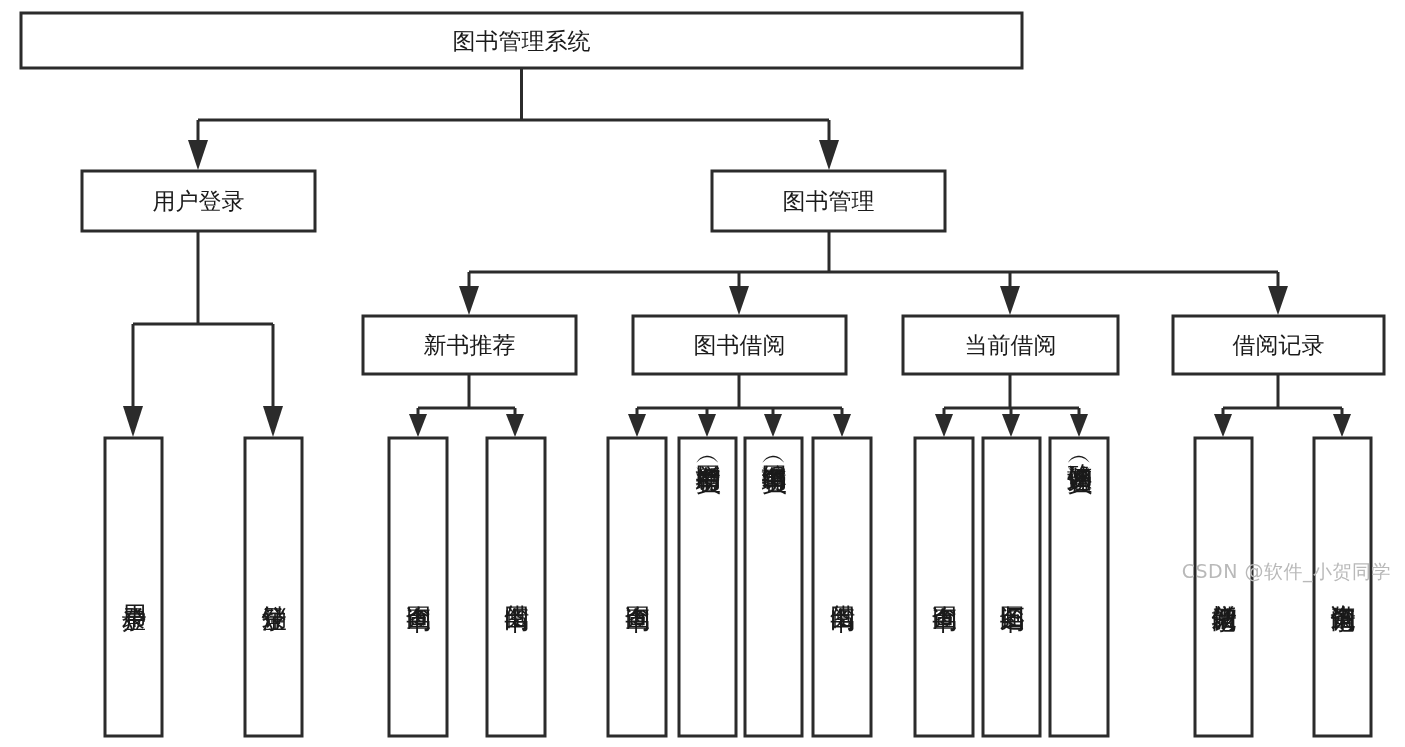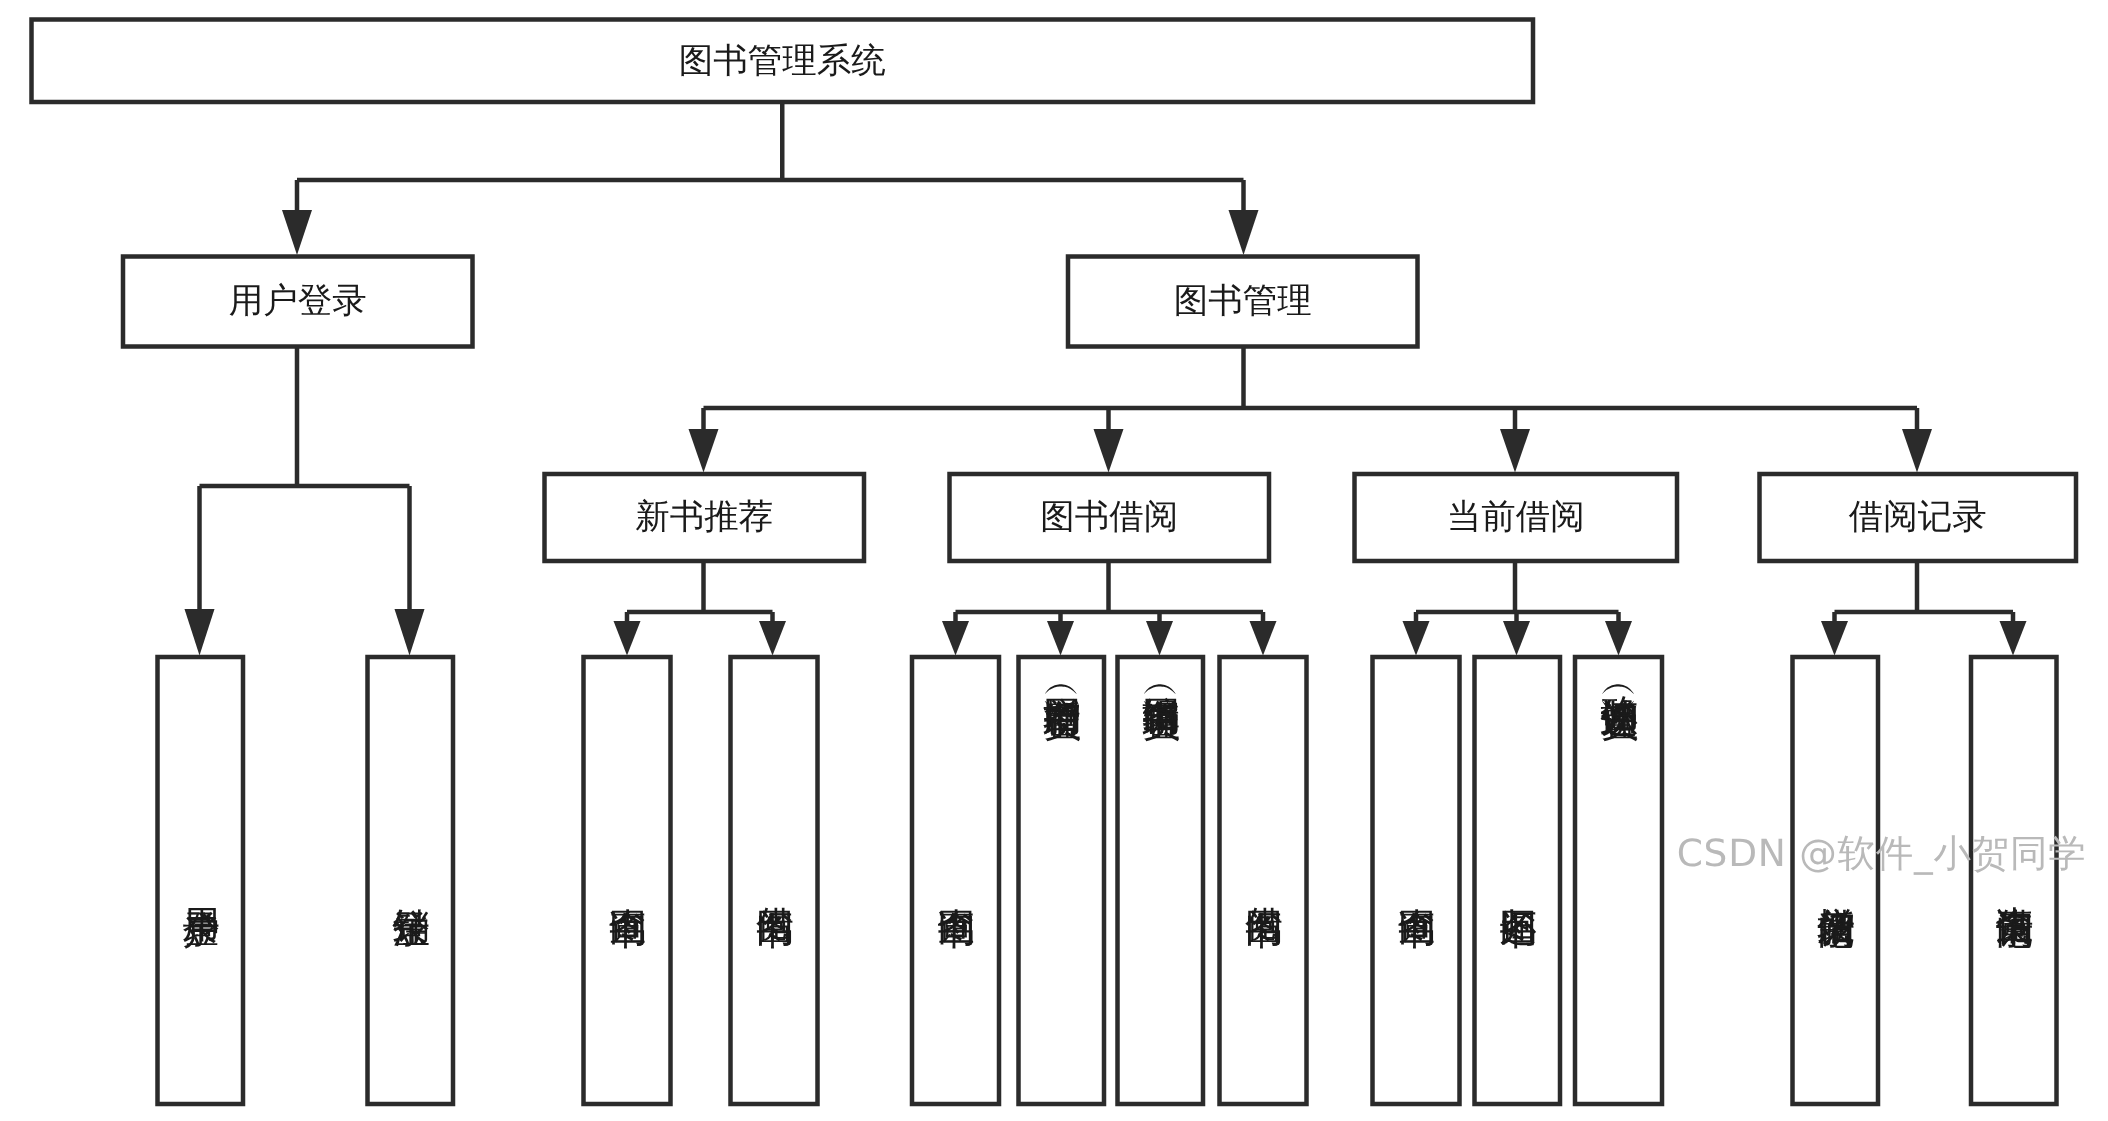--- a/index.html
+++ b/index.html
@@ -47,21 +47,21 @@
     font-size: 23px;
     fill: #1a1a1a;
     text-anchor: middle;
     dominant-baseline: middle;
   }
   .wm {
     position: absolute;
     right: 14px;
     bottom: 4px;
     font-family: "DejaVu Sans", "Liberation Sans", sans-serif;
-    font-size: 25px;
+    font-size: 19px;
     color: #b9b9b9;
     white-space: nowrap;
     letter-spacing: 0.5px;
   }
 </style>
 </head>
 <body>
 
 <div id="diagram-root">
 

